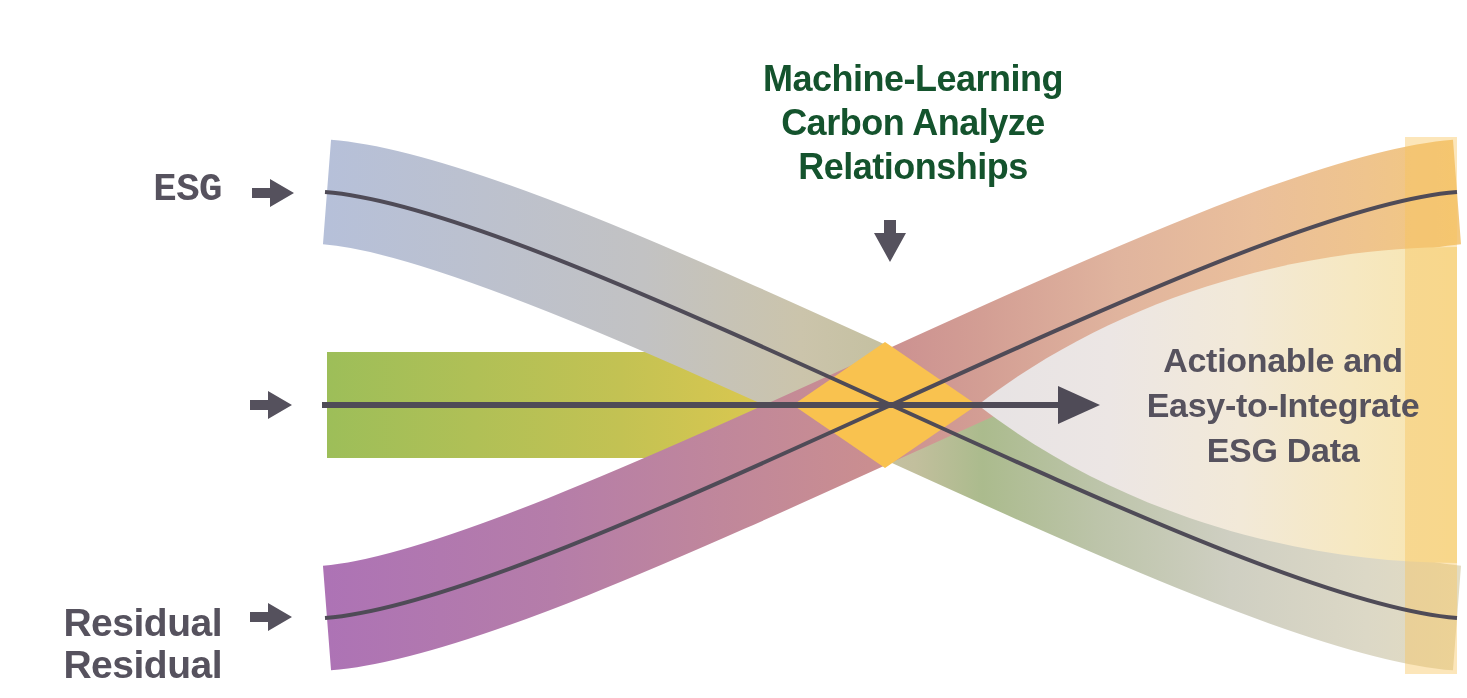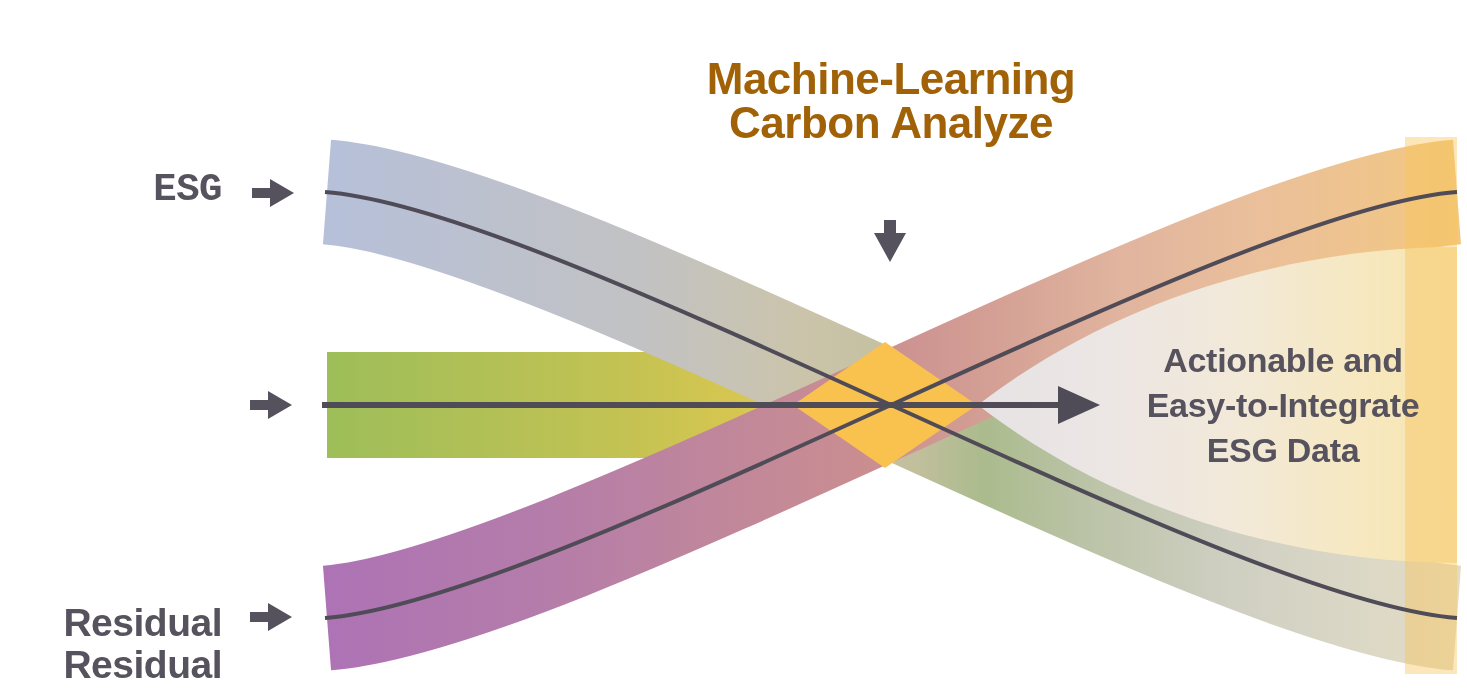--- a/index.html
+++ b/index.html
@@ -19,27 +19,27 @@
   }
   .input-label {
     width: 182px;
     left: 40px;
     text-align: right;
     font-size: 39px;
     line-height: 42px;
     letter-spacing: -0.5px;
   }
   .process-label {
-    left: 651px;
+    left: 673px;
     top: 57px;
     width: 480px;
     text-align: center;
-    font-size: 44px;
+    font-size: 36px;
     line-height: 44px;
-    color: #a16207;
+    color: #14532d;
     letter-spacing: -0.5px;
   }
   .output-label {
     left: 1048px;
     top: 338px;
     width: 470px;
     text-align: center;
     font-size: 34px;
     line-height: 45px;
     letter-spacing: -0.3px;
@@ -121,20 +121,21 @@
     <span class="line">ESG</span>
   </div>
   <div class="txt input-label" style="top:602px;">
     <span class="line">Residual</span>
     <span class="line">Residual</span>
   </div>
 
   <div class="txt process-label">
     <span class="line">Machine-Learning</span>
     <span class="line">Carbon Analyze</span>
+    <span class="line">Relationships</span>
   </div>
 
   <div class="txt output-label">
     <span class="line">Actionable and</span>
     <span class="line">Easy-to-Integrate</span>
     <span class="line">ESG Data</span>
   </div>
 
 </div>
 

